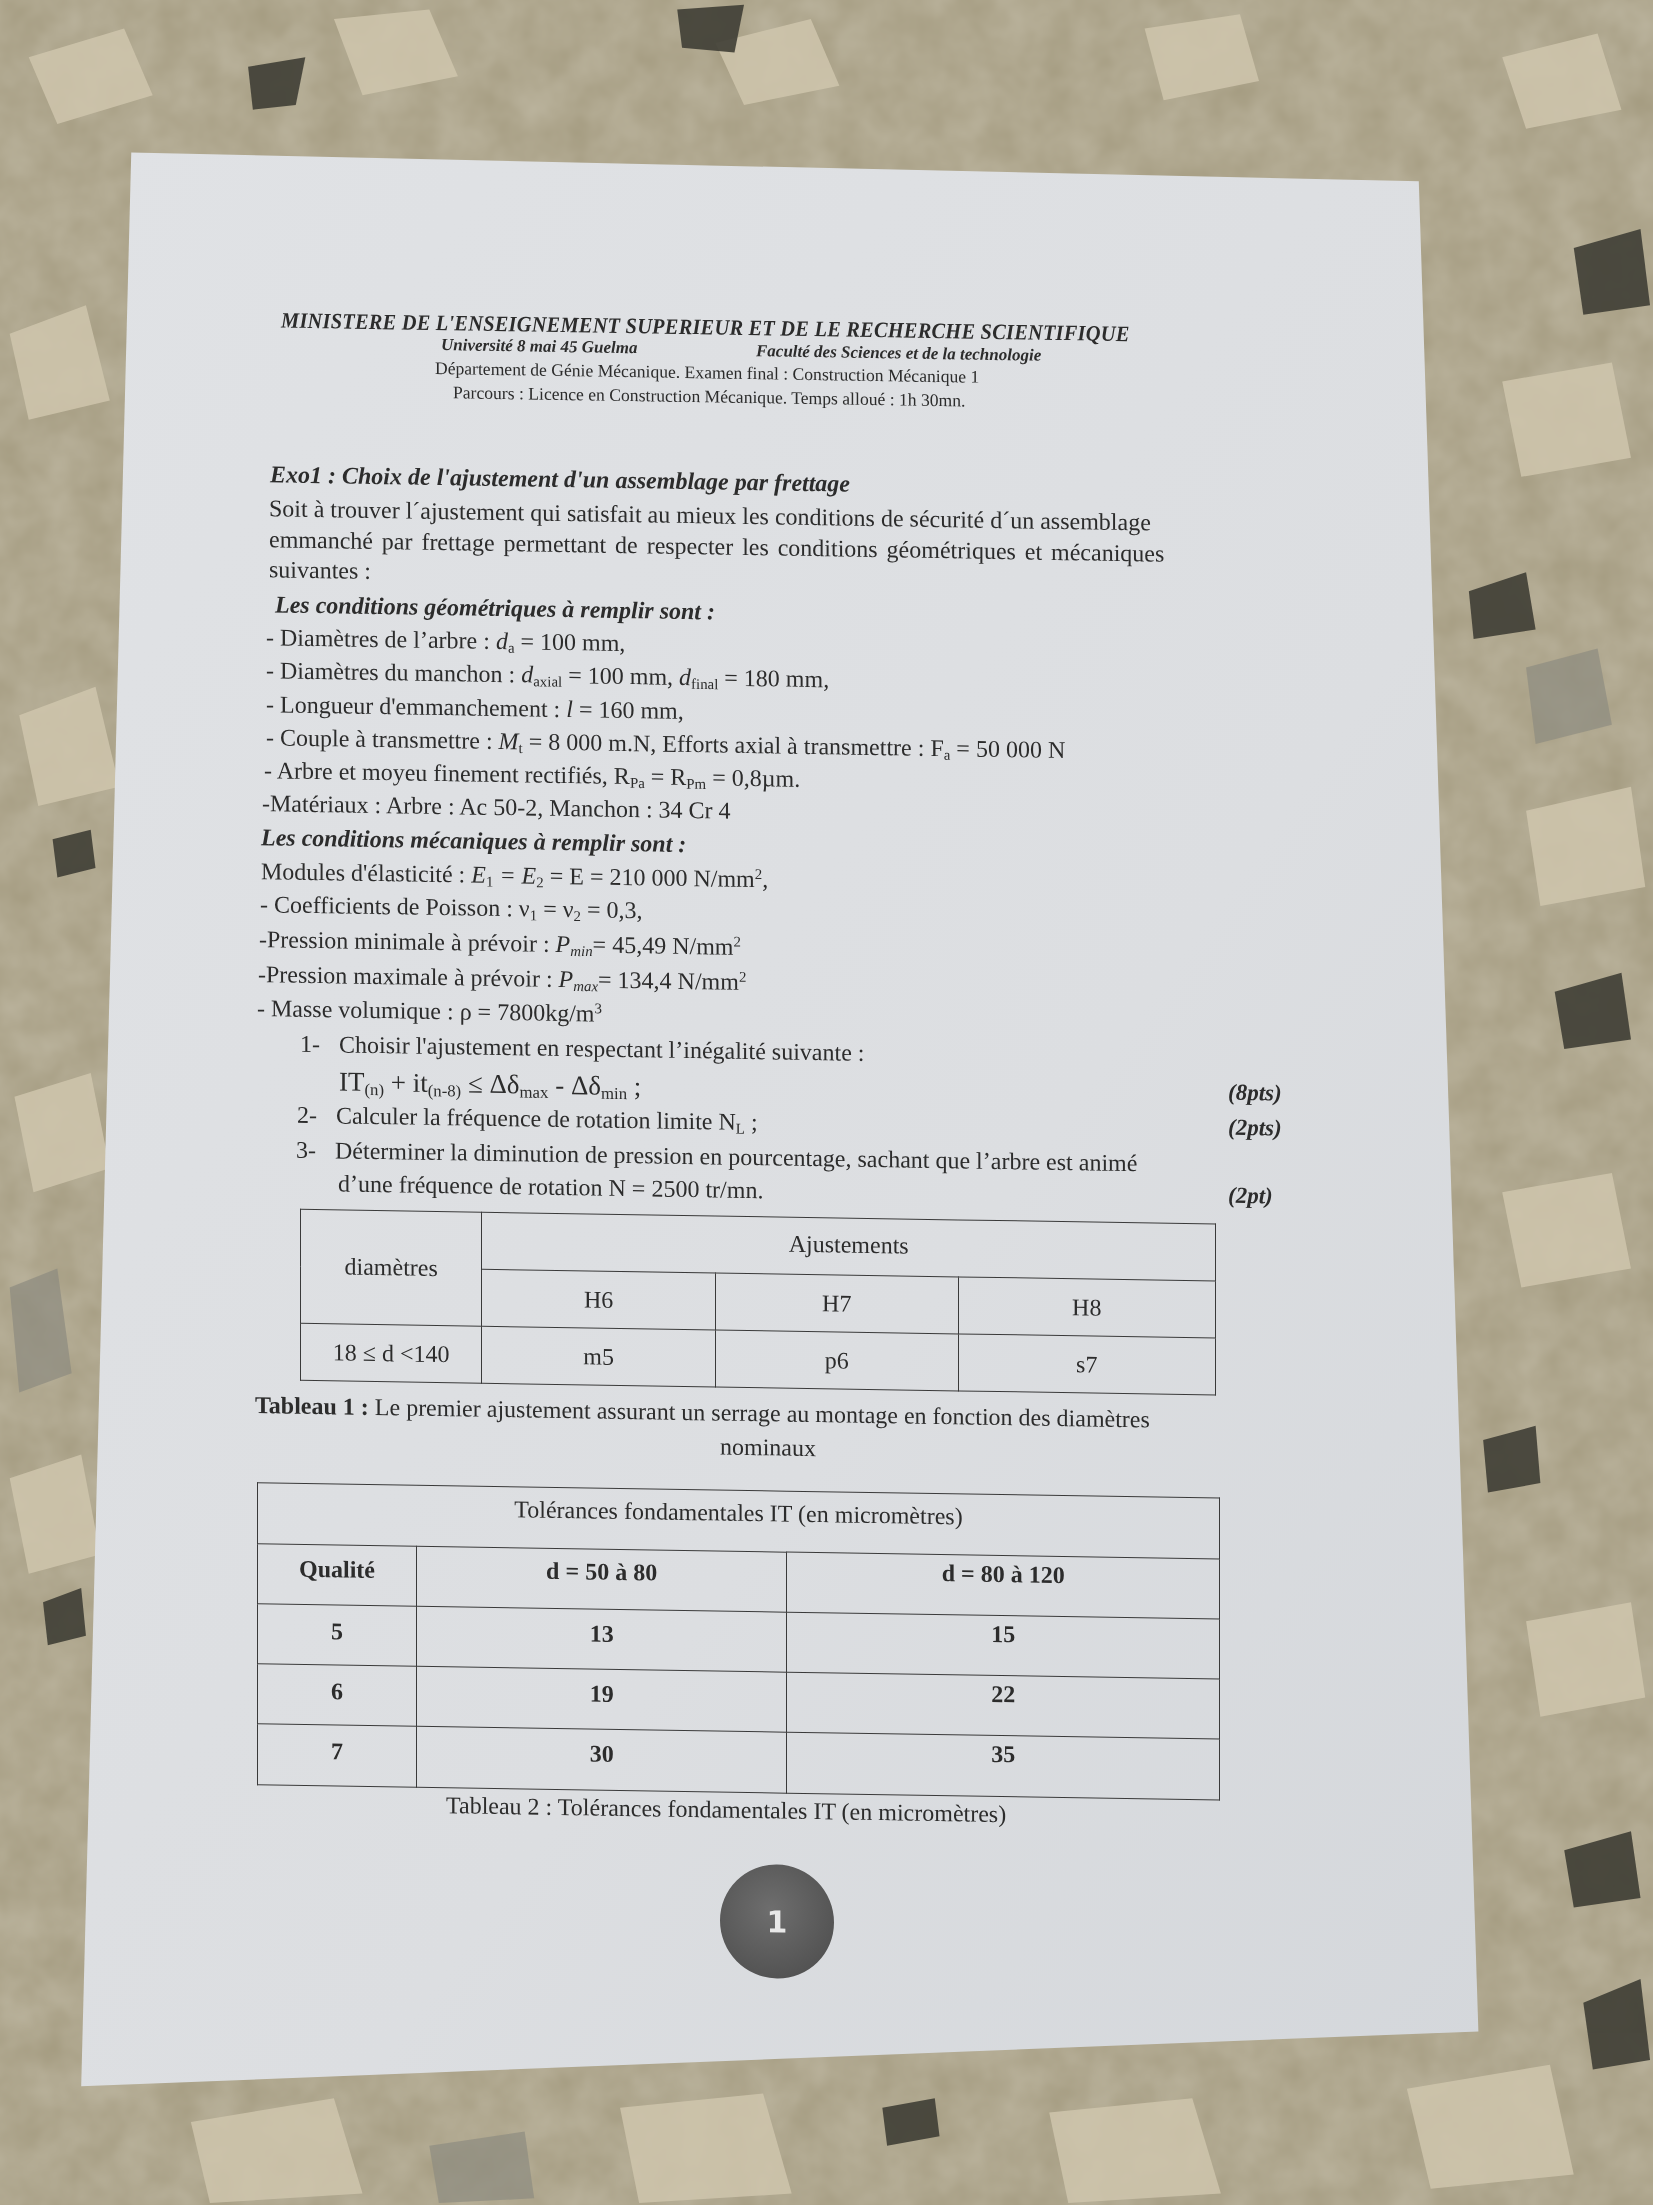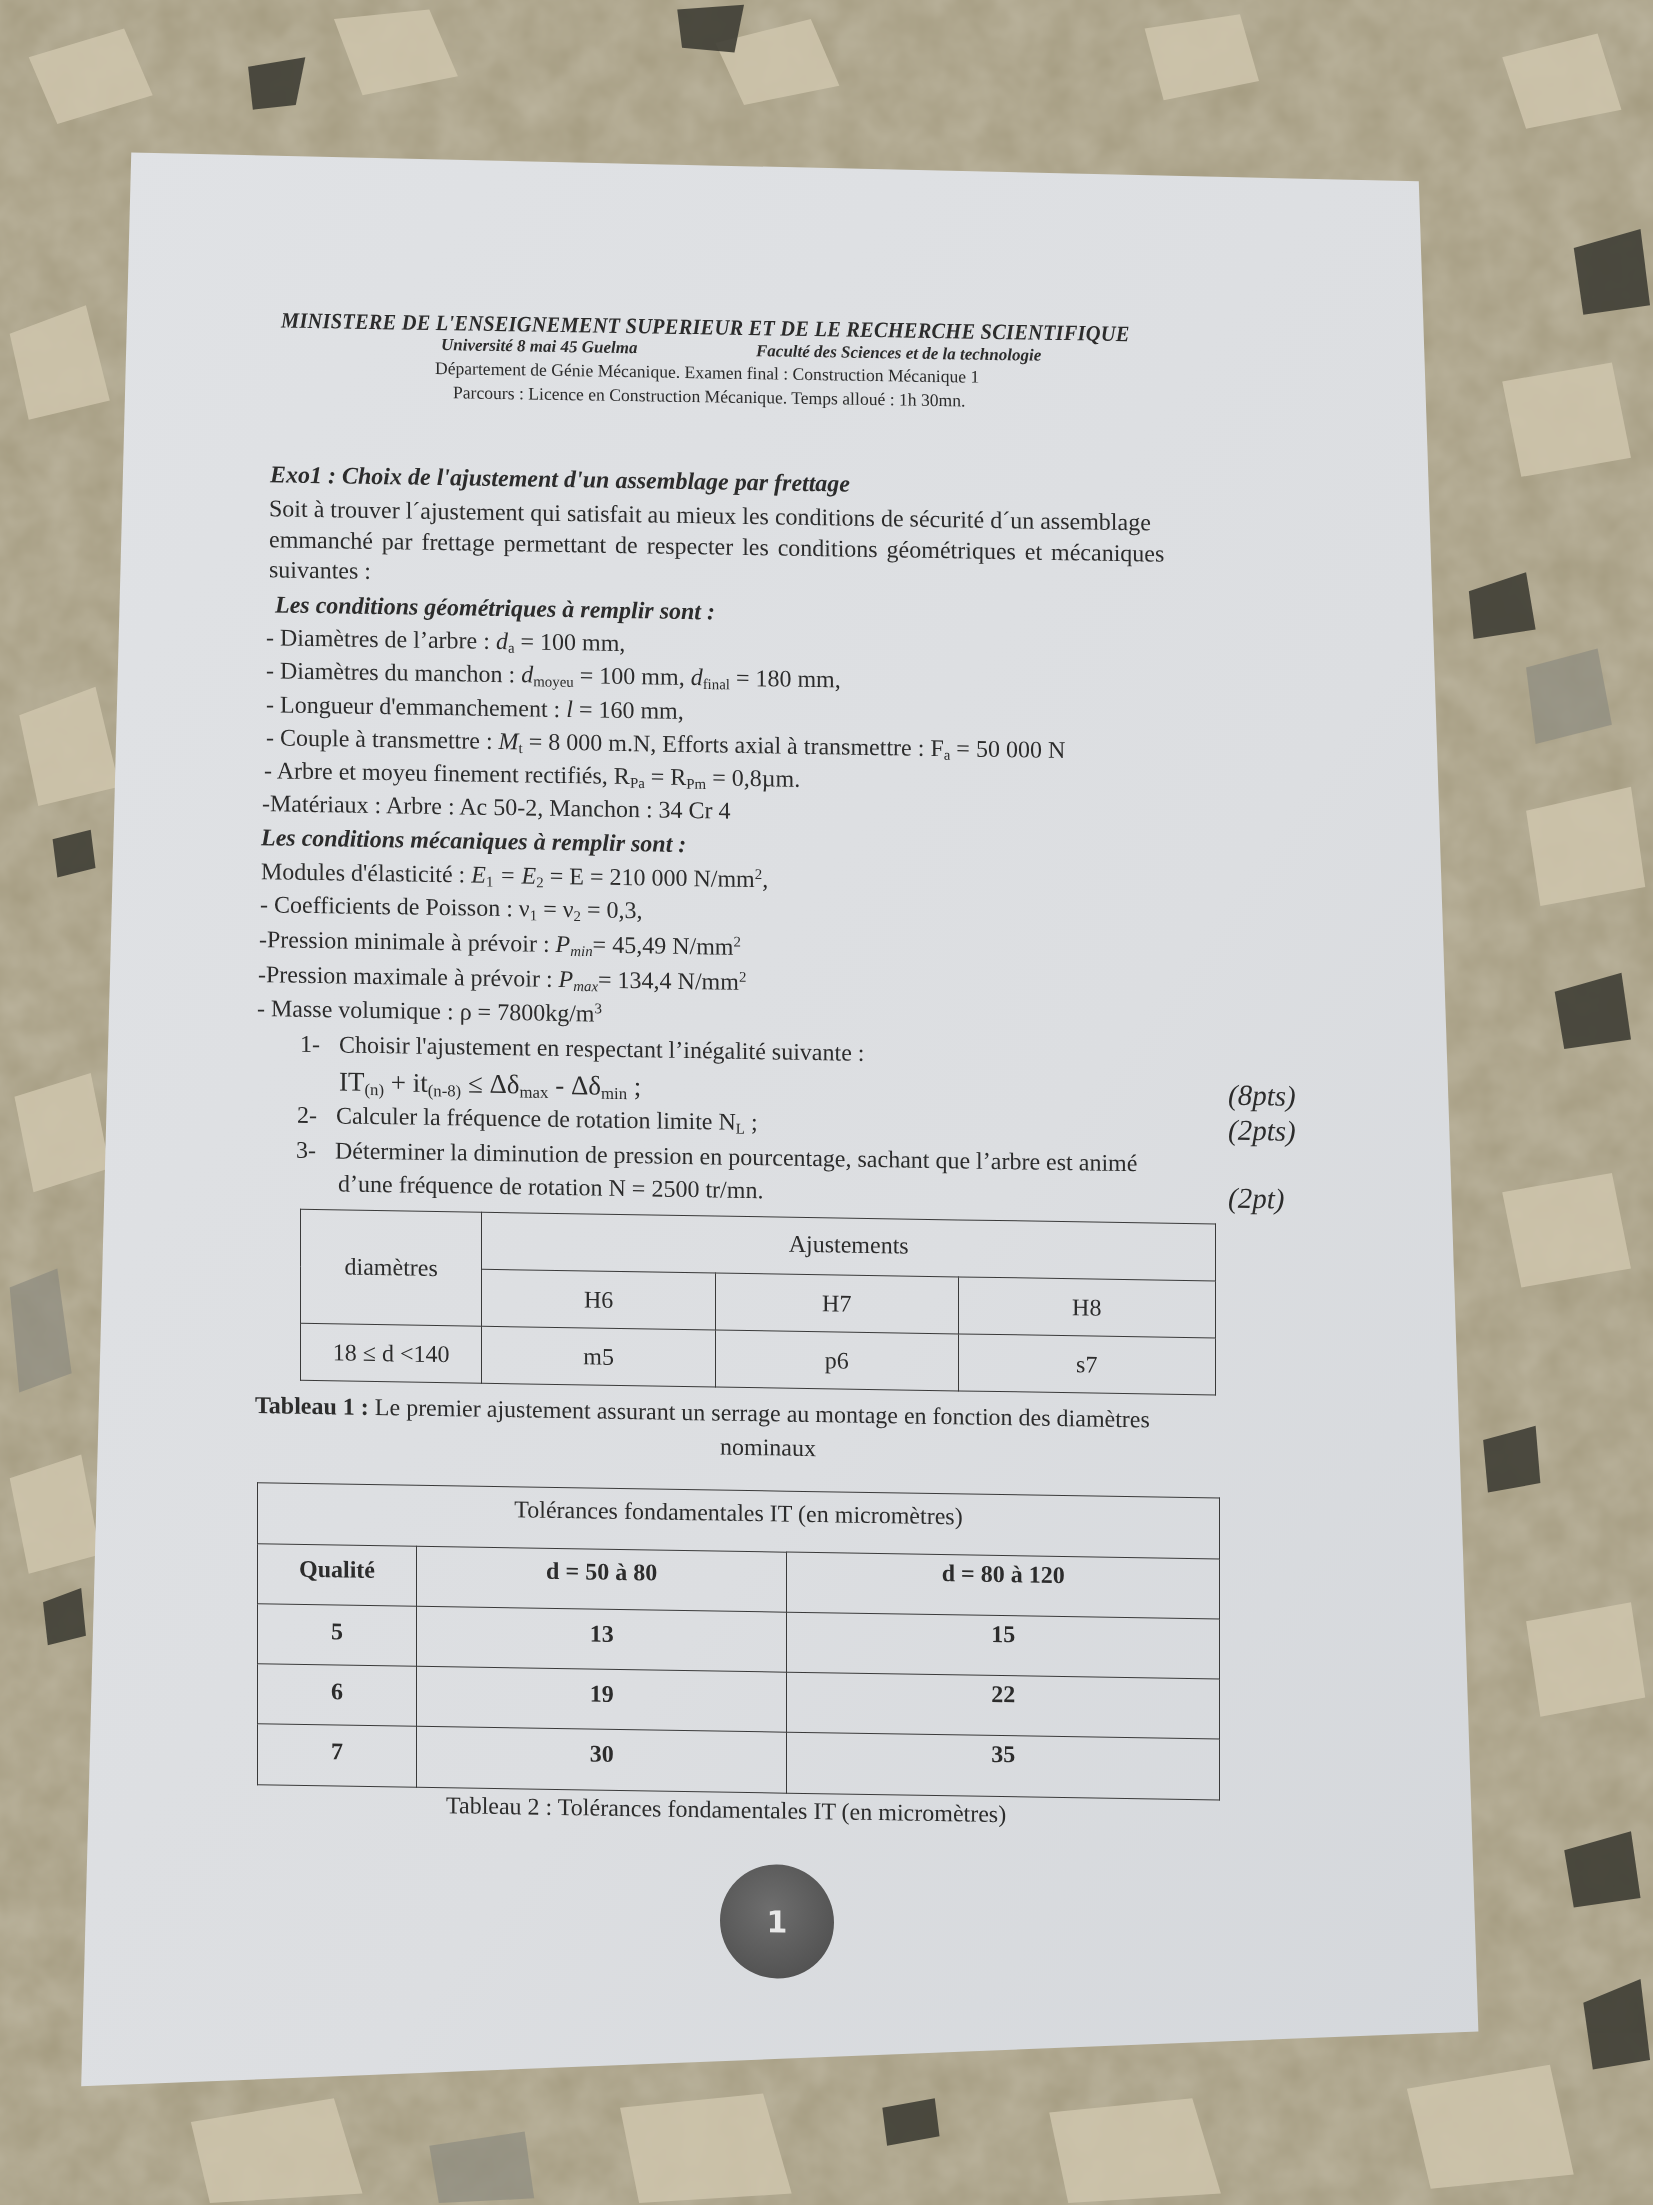--- a/index.html
+++ b/index.html
@@ -14,21 +14,21 @@
   #doc {
     position:absolute; left:0; top:0; width:1654px; height:2205px;
     transform-origin:0 0; transform:skewY(0.92deg);
   }
   .t { position:absolute; white-space:nowrap; line-height:1; }
   .hdr1 { font-style:italic; font-weight:bold; font-size:22px; letter-spacing:0.2px; transform:scaleX(0.93); transform-origin:0 0; }
   .hdr2 { font-style:italic; font-weight:bold; font-size:17px; }
   .hdr3 { font-size:17.6px; }
   .sec { font-style:italic; font-weight:bold; font-size:24px; }
   .body { font-size:24px; }
-  .pts { font-style:italic; font-weight:normal; font-size:29px; }
+  .pts { font-style:italic; font-weight:bold; font-size:23px; }
   sub { font-size:0.62em; vertical-align:-0.25em; line-height:0; }
   sup { font-size:0.62em; vertical-align:0.55em; line-height:0; }
   i.v { font-style:italic; }
   .tbl { position:absolute; border-collapse:collapse; font-size:24px; }
   .tbl td { border:1.9px solid #3a3a3a; text-align:center; vertical-align:top; padding:0; }
   .tbl td.mid { vertical-align:middle; }
   .tbl2 td { font-family:"Liberation Sans","DejaVu Sans",sans-serif; }
   .tbl2 td.b { font-weight:bold; font-family:"Liberation Serif","DejaVu Serif",serif; }
   .tbl2 td.num { font-weight:bold; font-family:"Liberation Serif","DejaVu Serif",serif; }
   .caption { font-size:24px; }
@@ -114,21 +114,21 @@
   <div class="t body" style="left:269px;top:492px;">Soit à trouver l´ajustement qui satisfait au mieux les conditions de sécurité d´un assemblage</div>
   <div class="t body" style="left:269px;top:523px;word-spacing:2.9px;">emmanché par frettage permettant de respecter les conditions géométriques et mécaniques</div>
   <div class="t body" style="left:269px;top:553px;">suivantes :</div>
 
   <div class="t sec" style="left:275px;top:588px;">Les conditions géométriques à remplir sont :</div>
 
   <div class="t body" style="left:266px;top:621px;">
     <span>- Diamètres de l’arbre : </span><i class="v">d</i><sub>a</sub><span> = 100 mm,</span>
   </div>
   <div class="t body" style="left:266px;top:654px;">
-    <span>- Diamètres du manchon : </span><i class="v">d</i><sub>moyeu</sub><span> = 100 mm, </span><i class="v">d</i><sub>final</sub><span> = 180 mm,</span>
+    <span>- Diamètres du manchon : </span><i class="v">d</i><sub>axial</sub><span> = 100 mm, </span><i class="v">d</i><sub>final</sub><span> = 180 mm,</span>
   </div>
   <div class="t body" style="left:266px;top:688px;">
     <span>- Longueur d'emmanchement : </span><i class="v">l</i><span> = 160 mm,</span>
   </div>
   <div class="t body" style="left:266px;top:721px;">
     <span>- Couple à transmettre : </span><i class="v">M</i><sub>t</sub><span> = 8 000 m.N, Efforts axial à transmettre : F</span><sub>a</sub><span> = 50 000 N</span>
   </div>
   <div class="t body" style="left:264px;top:754px;">
     <span>- Arbre et moyeu finement rectifiés, R</span><sub>Pa</sub><span> = R</span><sub>Pm</sub><span> = 0,8µm.</span>
   </div>

